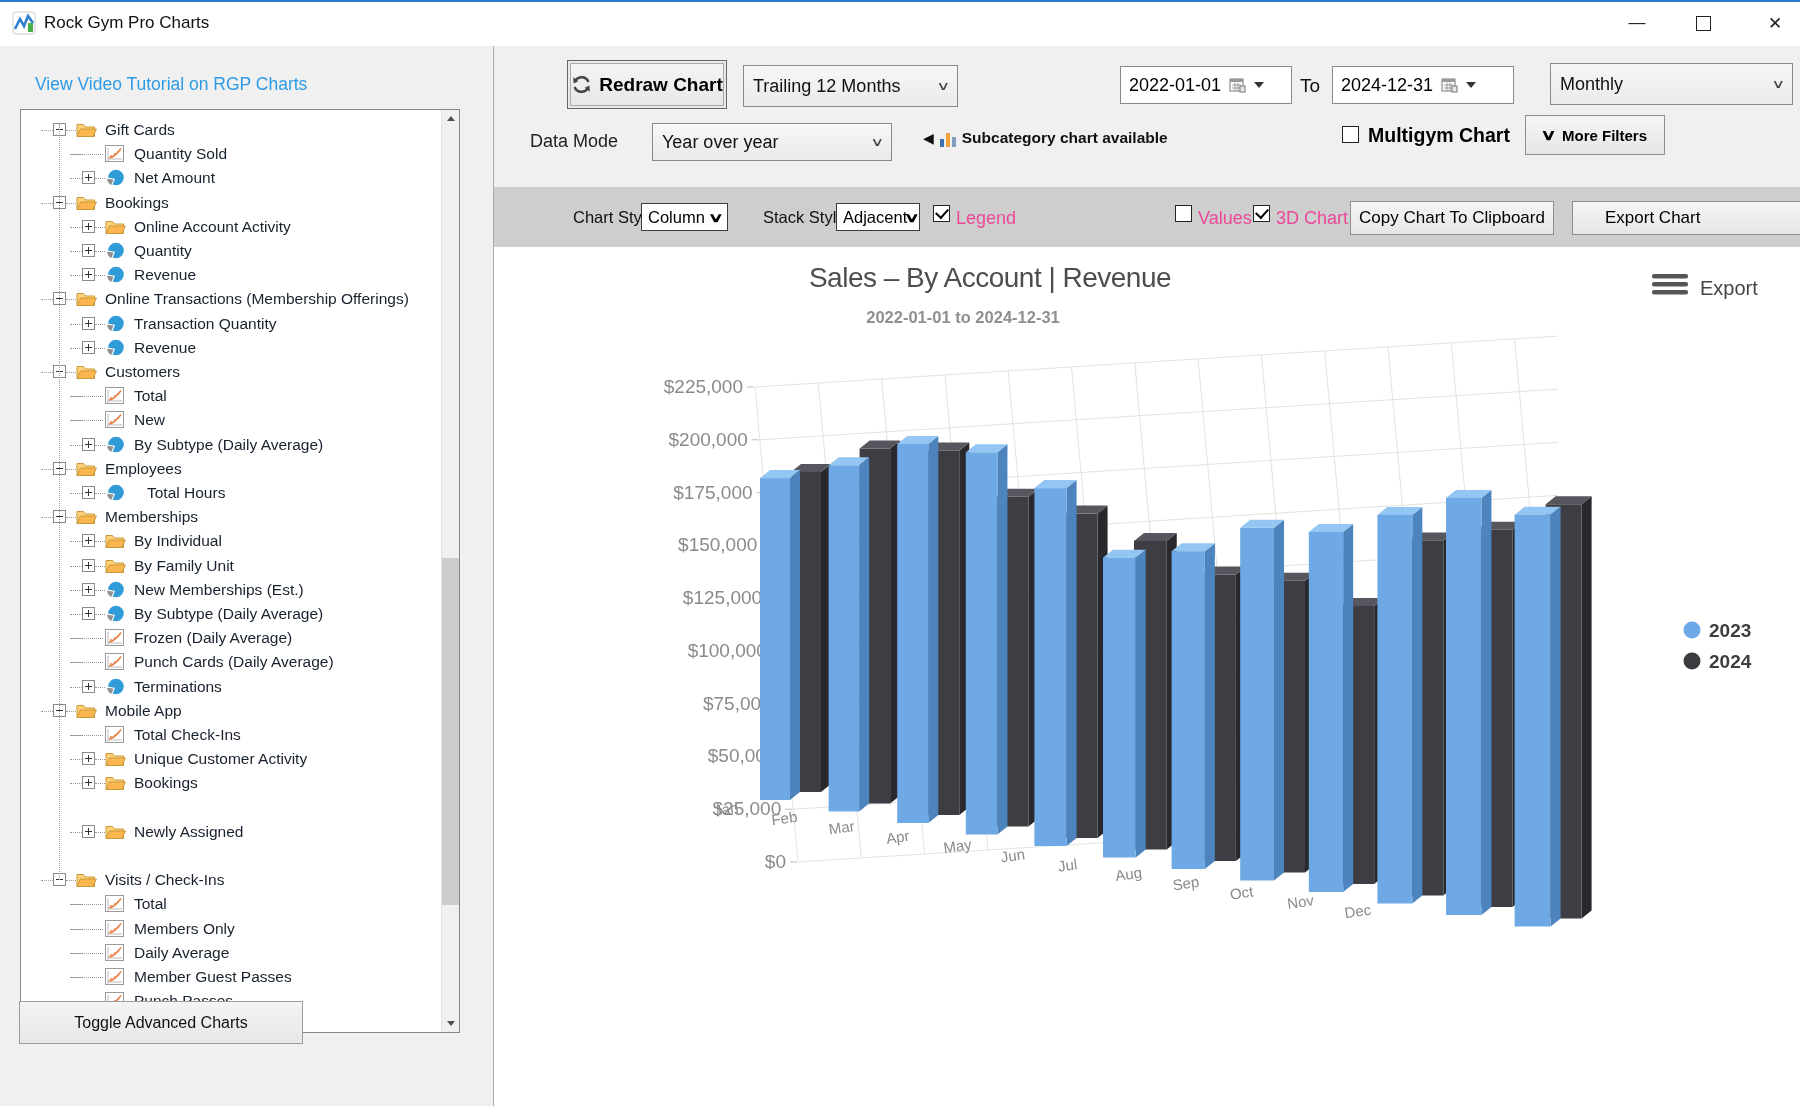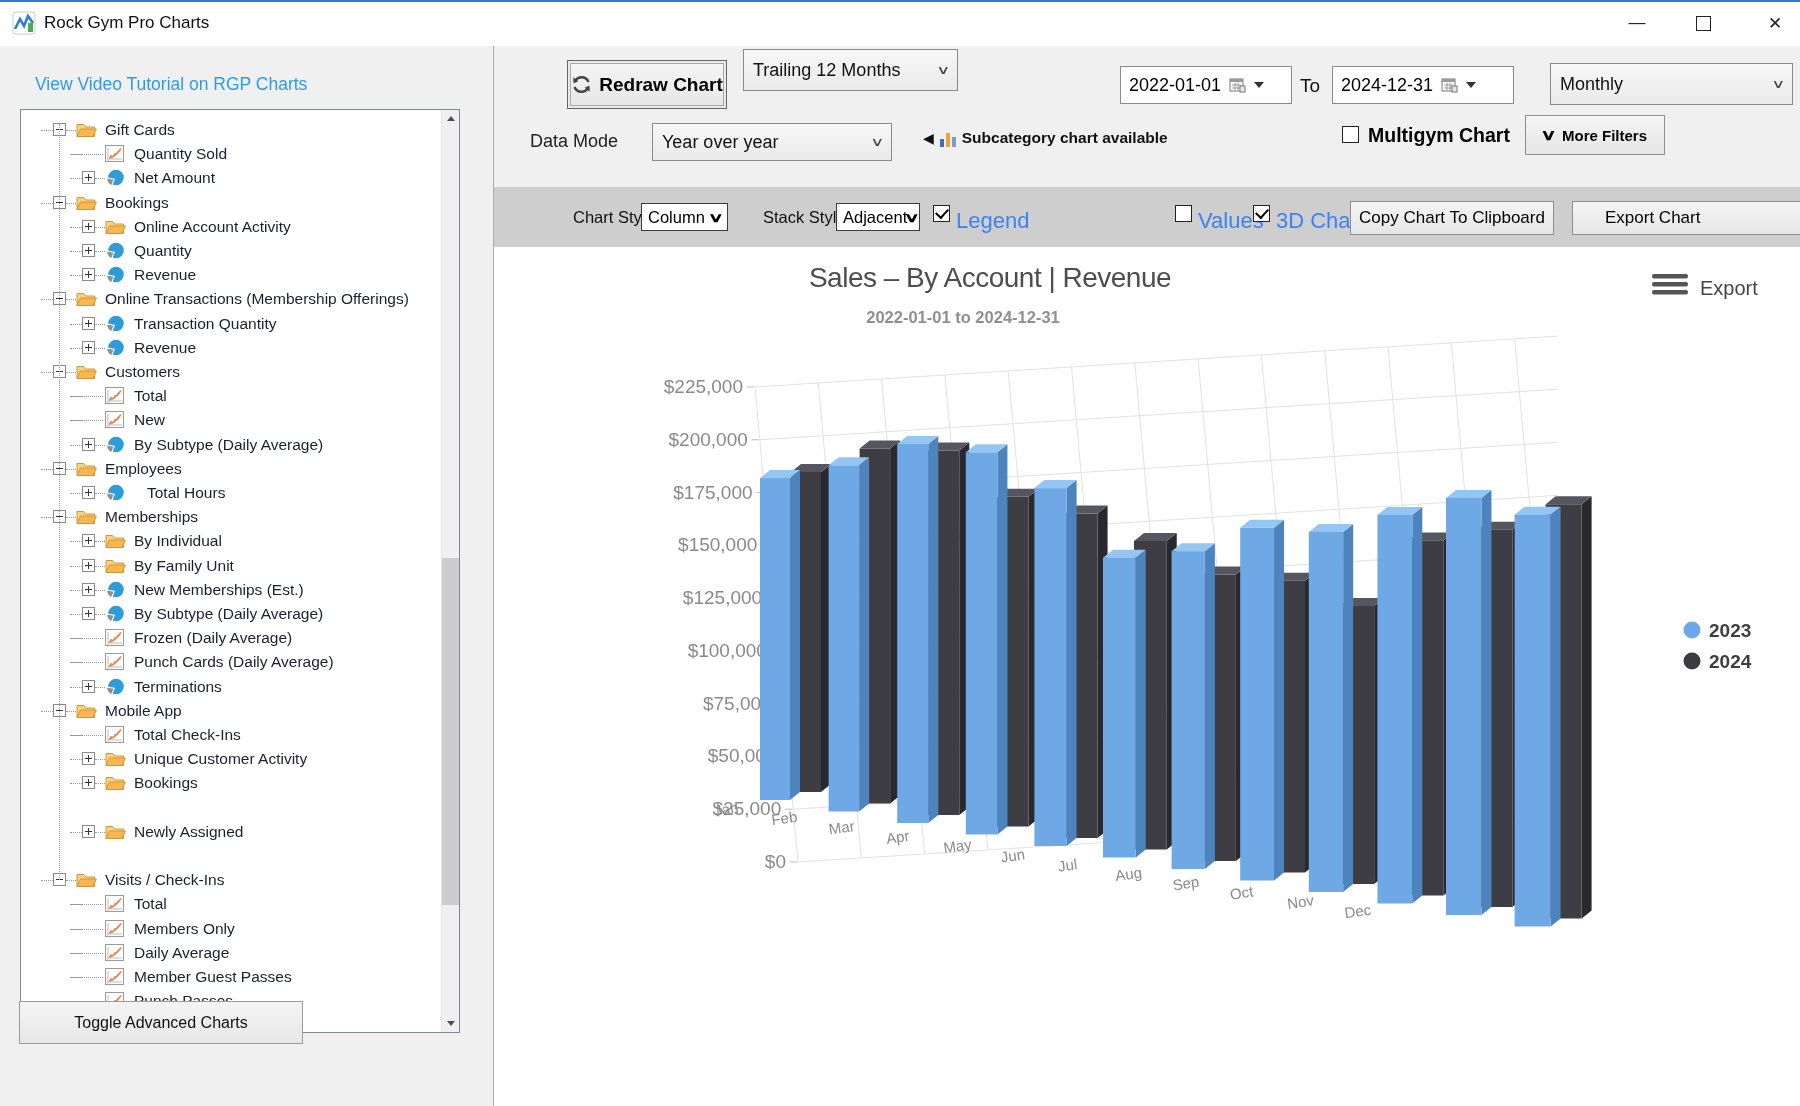--- a/index.html
+++ b/index.html
@@ -40,21 +40,21 @@
   .adv-btn{position:absolute;left:19px;top:999px;width:284px;height:43px;background:linear-gradient(#f4f4f4,#e7e7e7);
            border:1px solid #9c9c9c;font-size:16px;color:#111;display:flex;align-items:center;justify-content:center;}
   
   .btn{position:absolute;background:linear-gradient(#f5f5f5,#e6e6e6);border:1px solid #8e8e8e;
        display:flex;align-items:center;justify-content:center;box-sizing:border-box;color:#000;}
   .redraw-btn{left:567px;top:58px;width:160px;height:49px;border:1px solid #666;box-shadow:inset 0 0 0 2px #e9e9e9, inset 0 0 0 3px #aaa;
        font-size:19px;font-weight:bold;gap:7px;}
   .combo{position:absolute;background:linear-gradient(#f7f7f7,#eaeaea);border:1px solid #8a8a8a;display:flex;
          align-items:center;justify-content:space-between;padding:0 9px;font-size:18px;color:#111;box-sizing:border-box;}
   .combo .chev{color:#444;font-size:12px;transform:scaleX(1.6);}
-  .combo-trailing{left:743px;top:47px;width:215px;height:42px;}
+  .combo-trailing{left:743px;top:63px;width:215px;height:42px;}
   .combo-monthly{left:1550px;top:61px;width:243px;height:42px;}
   .combo-datamode{left:652px;top:121px;width:240px;height:38px;text-align:center;}
   .datebox{position:absolute;background:#fff;border:1px solid #8a8a8a;display:flex;align-items:center;
            padding:0 8px;font-size:18px;color:#000;gap:8px;box-sizing:border-box;}
   .date-from{left:1120px;top:64px;width:172px;height:38px;}
   .date-to{left:1332px;top:64px;width:182px;height:38px;}
   .to-label{position:absolute;left:1300px;top:73px;font-size:19px;color:#111;}
   .dd-arrow{width:0;height:0;border-left:5px solid transparent;border-right:5px solid transparent;border-top:6px solid #333;}
   .datamode-label{position:absolute;left:530px;top:129px;font-size:18px;color:#222;}
   .subcat{position:absolute;left:923px;top:126px;display:flex;align-items:flex-end;gap:6px;}
@@ -69,21 +69,21 @@
   
   .cb{width:17px;height:17px;background:#fff;border:1px solid #222;box-sizing:border-box;position:relative;display:inline-block;}
   .cb.checked::after{content:"";position:absolute;left:4px;top:0px;width:6px;height:10px;
       border-right:2.6px solid #000;border-bottom:2.6px solid #000;transform:rotate(42deg);}
   
   .strip-label{position:absolute;font-size:16.5px;color:#111;top:206px;}
   .flatcombo{position:absolute;top:201px;height:28px;background:#fff;border:1px solid #3c3c3c;display:flex;
              align-items:center;justify-content:space-between;padding:0 6px;font-size:16.5px;color:#000;box-sizing:border-box;}
   .flatcombo .bchev{font-size:13px;font-weight:900;transform:scaleX(1.7);}
   .strip-cb{position:absolute;top:203px;}
-  .strip-cb-label{position:absolute;top:206px;font-size:22px;color:#3b82f6;}
+  .strip-cb-label{position:absolute;top:206px;font-size:18px;color:#ec4899;}
   .copy-btn{left:1350px;top:199px;width:204px;height:34px;font-size:17px;}
   .export-btn{left:1572px;top:199px;width:250px;height:34px;font-size:17px;justify-content:flex-start;padding-left:32px;}
   svg text{font-family:"Liberation Sans",sans-serif;}
 </style>
 </head>
 <body>
 
 <div class="app">
 
   

